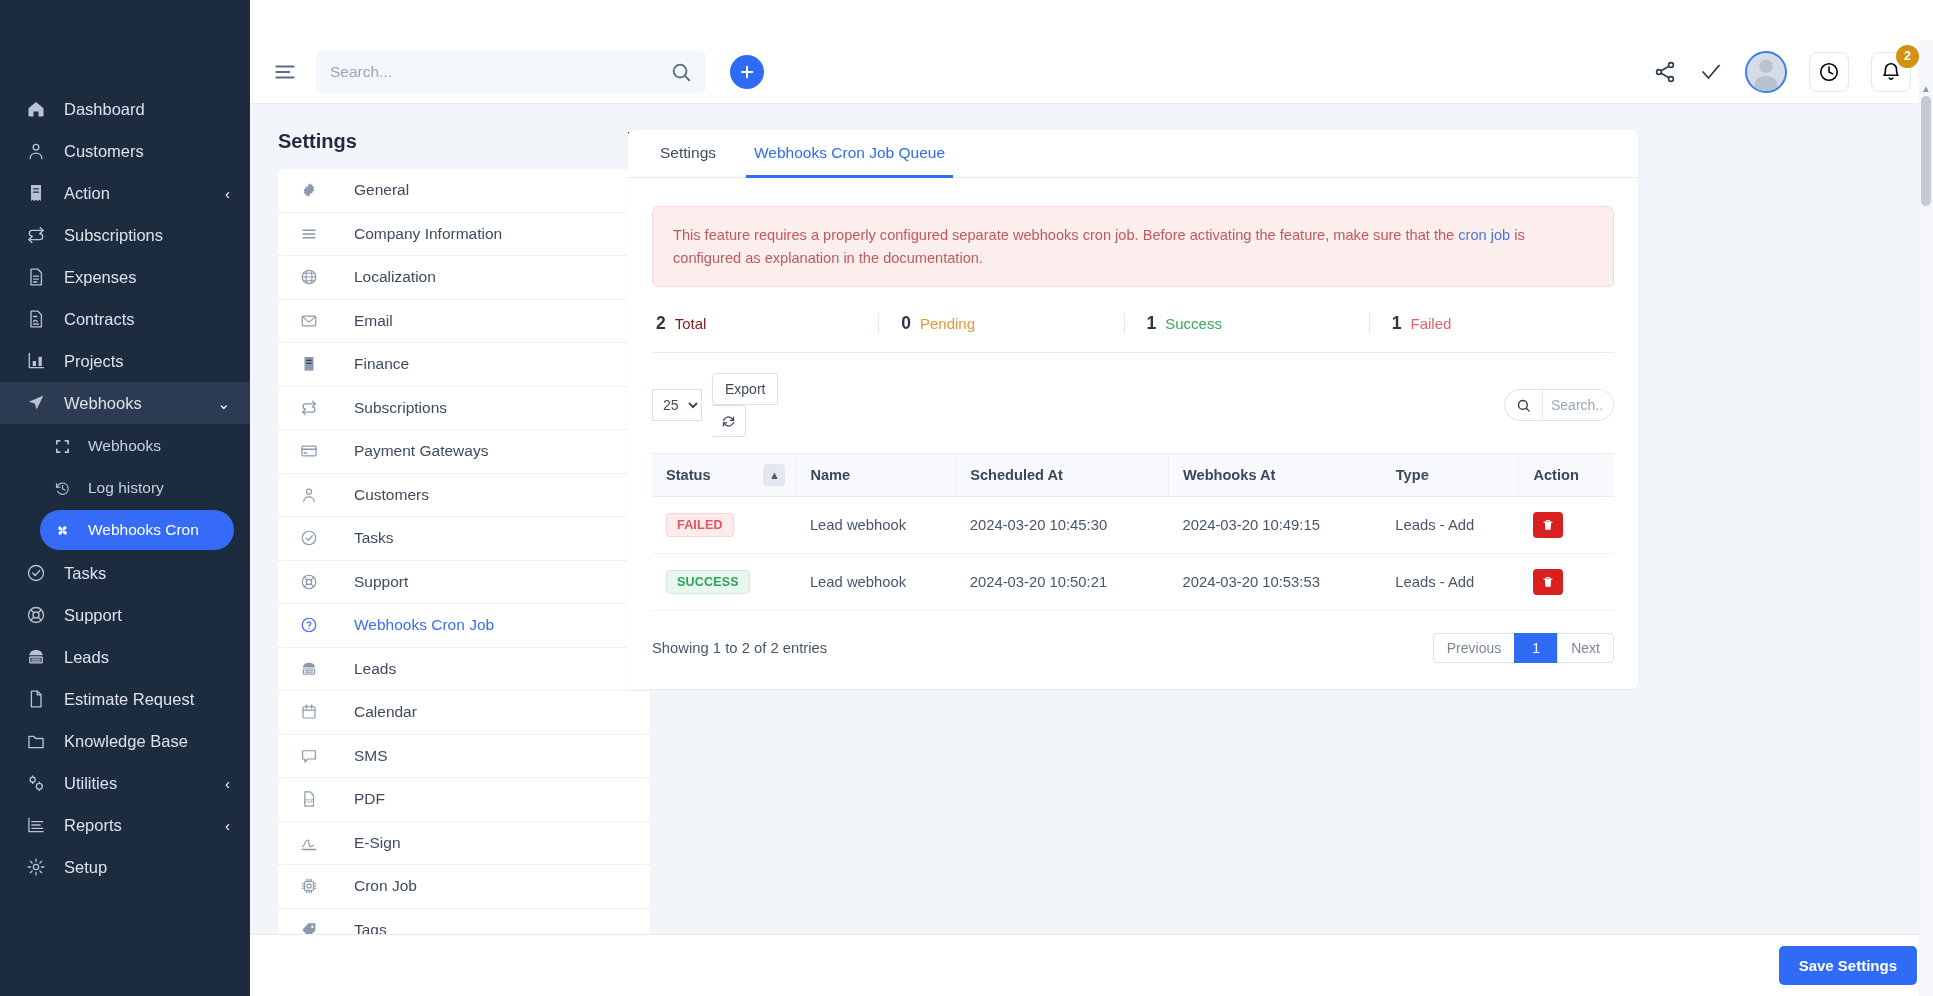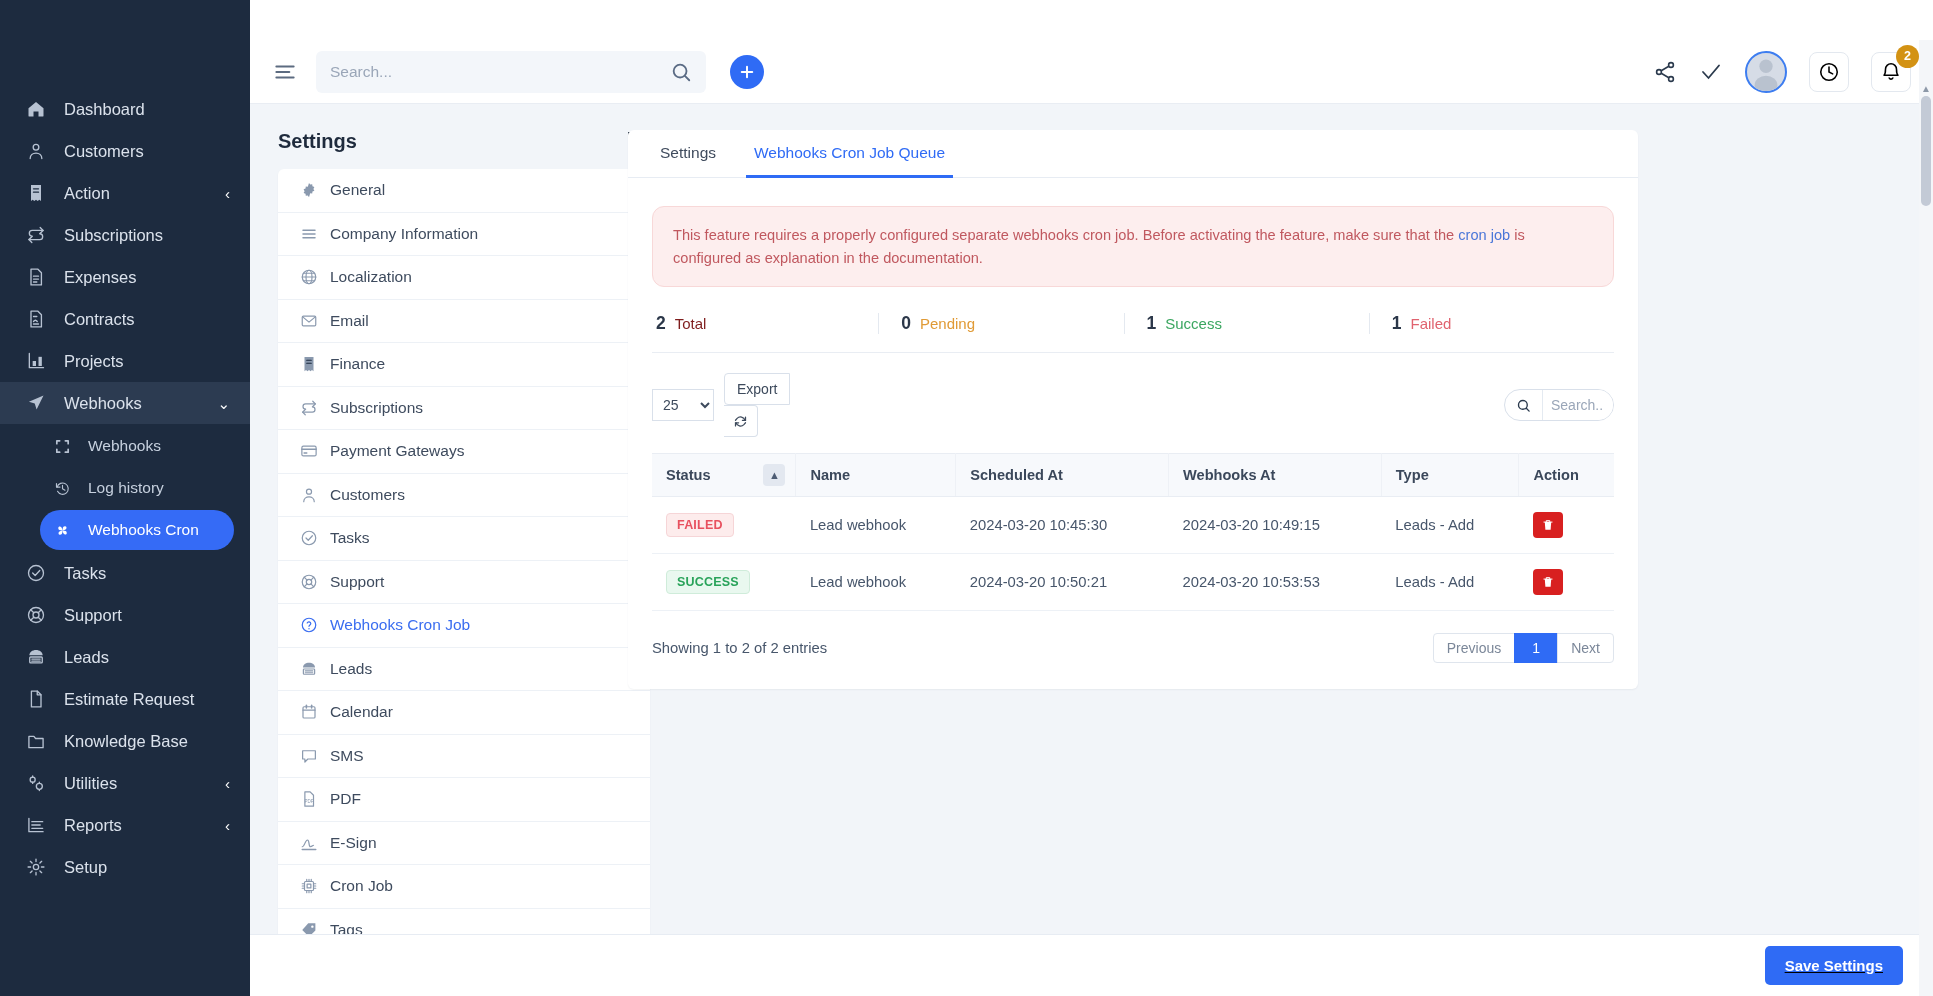--- a/index.html
+++ b/index.html
@@ -90,21 +90,21 @@
   #settings-col { position:absolute; left:0px; top:0; width:378px; }
   #settings-title {
     font-size:20px; font-weight:bold; color:#1f2b3d; padding:26px 0 16px 28px;
   }
   #settings-list {
     margin-left:28px; width:372px; background:#fff; border-radius:6px 6px 0 0;
     box-shadow:0 1px 2px rgba(30,45,70,.06); overflow:hidden;
   }
   .set-item {
     display:flex; align-items:center; height:43.5px; padding:0 22px;
-    border-bottom:1px solid #edf1f6; font-size:15.5px; color:#3e4b5e; cursor:pointer;
+    border-bottom:1px solid #edf1f6; font-size:15.5px; color:#3e4b5e; cursor:pointer;gap:24px;
   }
   .set-item .set-ico { width:30px; color:#8a99ae; display:flex; align-items:center; flex:0 0 30px; }
   .set-item.active { color:#3a6df0; }
   .set-item.active .set-ico { color:#3a6df0; }
 
   
   #panel {
     position:absolute; left:378px; top:26px; width:1010px; background:#fff;
     border-radius:6px; box-shadow:0 1px 2px rgba(30,45,70,.06);
   }
@@ -113,41 +113,41 @@
   #tabs { display:flex; border-bottom:1px solid #e7ecf3; padding:0 24px; height:48px; }
   .tab {
     padding:0 8px; margin-right:22px; display:flex; align-items:center;
     font-size:15.5px; color:#3f4b5d; cursor:pointer; border-bottom:3px solid transparent;
     margin-bottom:-1px;
   }
   .tab.active { color:#2f6bf5; border-bottom-color:#2f6bf5; }
 
   #alert {
     margin:28px 24px 0 24px; background:#fdeeee; border:1px solid #f8d8d8;
-    border-radius:12px; padding:17px 20px; font-size:14.6px; line-height:1.55;
+    border-radius:6px; padding:17px 20px; font-size:14.6px; line-height:1.55;
     color:#c0585f;
   }
   #alert a { color:#4a76d8; text-decoration:none; }
 
   #stats {
     display:flex; margin:26px 24px 0 24px; border-bottom:1px solid #e9edf3;
     padding-bottom:18px;
   }
   .stat { flex:1; display:flex; align-items:baseline; gap:9px; padding-left:4px; }
   .stat + .stat { border-left:1px solid #e4e9f0; padding-left:22px; }
   .stat .num { font-size:17.5px; font-weight:bold; color:#2b3749; }
   .stat .lbl { font-size:15px; }
 
   #tbl-controls {
     display:flex; align-items:center; margin:20px 24px 0 24px;
   }
   #len-select {
     height:32px; border:1px solid #d9e0ea; border-radius:0; background:#fff;
     font-size:14px; color:#3d4a5c; padding:0 6px; font-family:"Liberation Sans", sans-serif;
-    cursor:pointer; width:62px;
+    cursor:pointer; width:50px;
   }
   .btn-grp { display:flex; margin-left:10px;flex-direction:column; }
   .btn-grp > div {
     height:32px; border:1px solid #d9e0ea; display:flex; align-items:center;
     justify-content:center; font-size:14px; color:#3d4a5c; cursor:pointer; background:#fff;
   }
   #export-btn { padding:0 12px; border-radius:4px 0 0 4px; }
   #refresh-btn { width:34px; border-left:0; border-radius:0 4px 4px 0; }
   #tbl-search {
     margin-left:auto; display:flex; height:32px; border:1px solid #d9e0ea;
@@ -201,22 +201,21 @@
     color:#7b8799; cursor:pointer; margin-left:-1px;
   }
   #pager > div:first-child { border-radius:4px 0 0 4px; }
   #pager > div:last-child  { border-radius:0 4px 4px 0; }
   #pager > div.cur { background:#2f6bf5; border-color:#2f6bf5; color:#fff; }
 
   
   #savebar {
     position:absolute; left:250px; bottom:0; width:1683px; height:62px; background:#fff;
     border-top:1px solid #e7ecf3; display:flex; align-items:center; justify-content:flex-end;
-    padding-right:30px;
-    text-decoration:underline;
+    padding-right:16px;
   }
   #save-btn {
     background:#2f6bf5; color:#fff; font-size:15px; font-weight:bold;
     padding:11px 20px; border-radius:5px; cursor:pointer;
   }
   
   #vscroll { position:absolute; right:0; top:40px; width:14px; height:956px; background:#f4f6f9; }
   #vthumb  { position:absolute; right:2px; top:56px; width:10px; height:110px;
              background:#c3cad6; border-radius:5px; }
   #vcap { position:absolute; right:2px; top:44px; width:10px; height:10px; color:#8d98a8;

